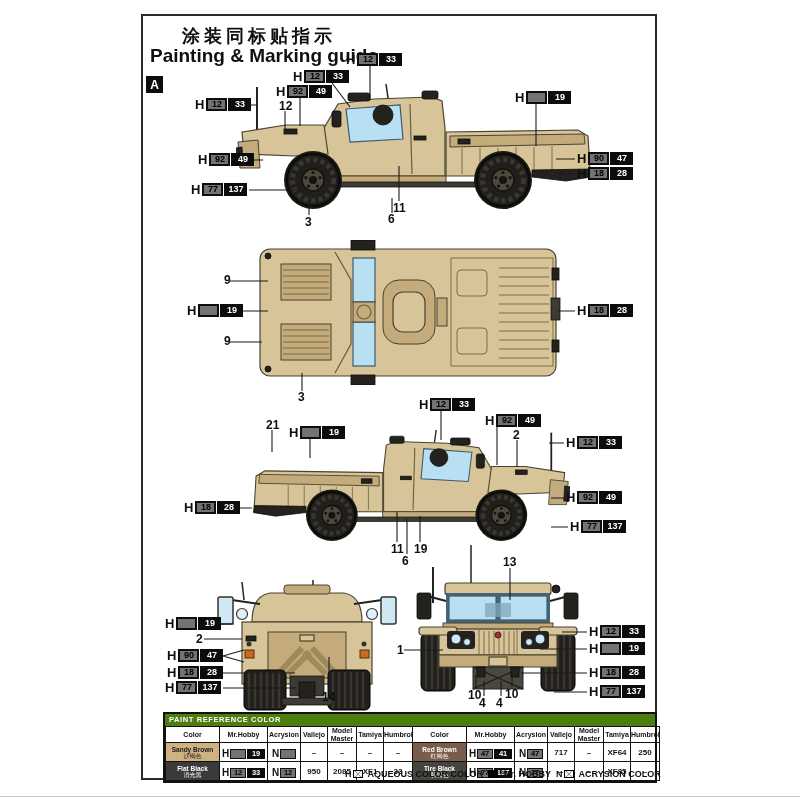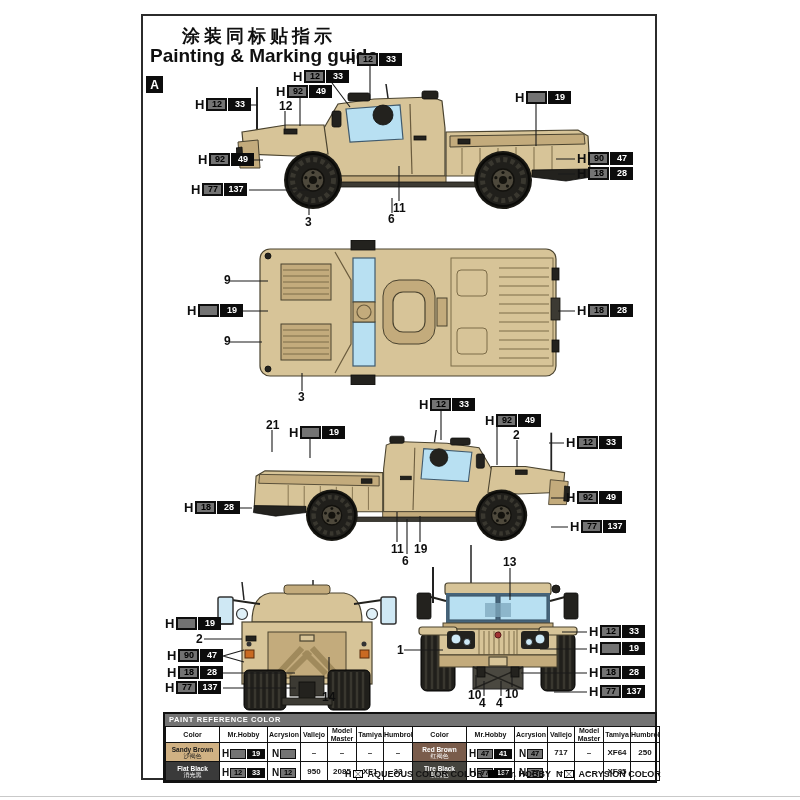--- a/index.html
+++ b/index.html
@@ -28,21 +28,21 @@
   .tan{fill:#d7c498;stroke:#4a432f;stroke-width:1.2;}
   .tanD{fill:#c3ab7c;stroke:#4a432f;stroke-width:1;}
   .win{fill:#b8e0f2;stroke:#3f5a6e;stroke-width:1.2;}
   .dk{fill:#23221e;stroke:#0d0d0b;stroke-width:.8;}
   .mech{fill:#3c3a33;stroke:#15140f;stroke-width:.8;}
   .pl{stroke:#7d6c48;stroke-width:1;fill:none;}
   .pl2{stroke:#6b5c3e;stroke-width:1.2;fill:none;}
 
   
   .ptable{position:absolute;left:163px;top:712px;width:494px;border:2px solid #111;box-sizing:border-box;background:#fff;z-index:40;}
-  .pt-title{background:#737373;color:#fff;font-size:7.5px;font-weight:700;padding:1px 16px 2px 4px;letter-spacing:.6px;}
+  .pt-title{background:#4d7c0f;color:#fff;font-size:7.5px;font-weight:700;padding:1px 16px 2px 4px;letter-spacing:.6px;}
   .ptable table{width:100%;border-collapse:collapse;table-layout:fixed;}
   .ptable th,.ptable td{border:1px solid #111;text-align:center;vertical-align:middle;padding:0;overflow:hidden;}
   .ptable th{font-size:7px;line-height:1.1;height:15px;font-weight:700;}
   .ptable td{height:16px;}
   .cn-en{font-size:6.5px;font-weight:700;line-height:1.1;}
   .cn-zh{font-size:6px;line-height:1.1;}
   .val{font-size:8px;font-weight:700;}
   .tch{display:inline-flex;align-items:center;gap:1px;justify-content:center;}
   .tch .ch{font-size:10px;font-weight:700;}
   .tch .wbox{min-width:16px;height:10px;border-width:1.5px;font-size:7.5px;}

